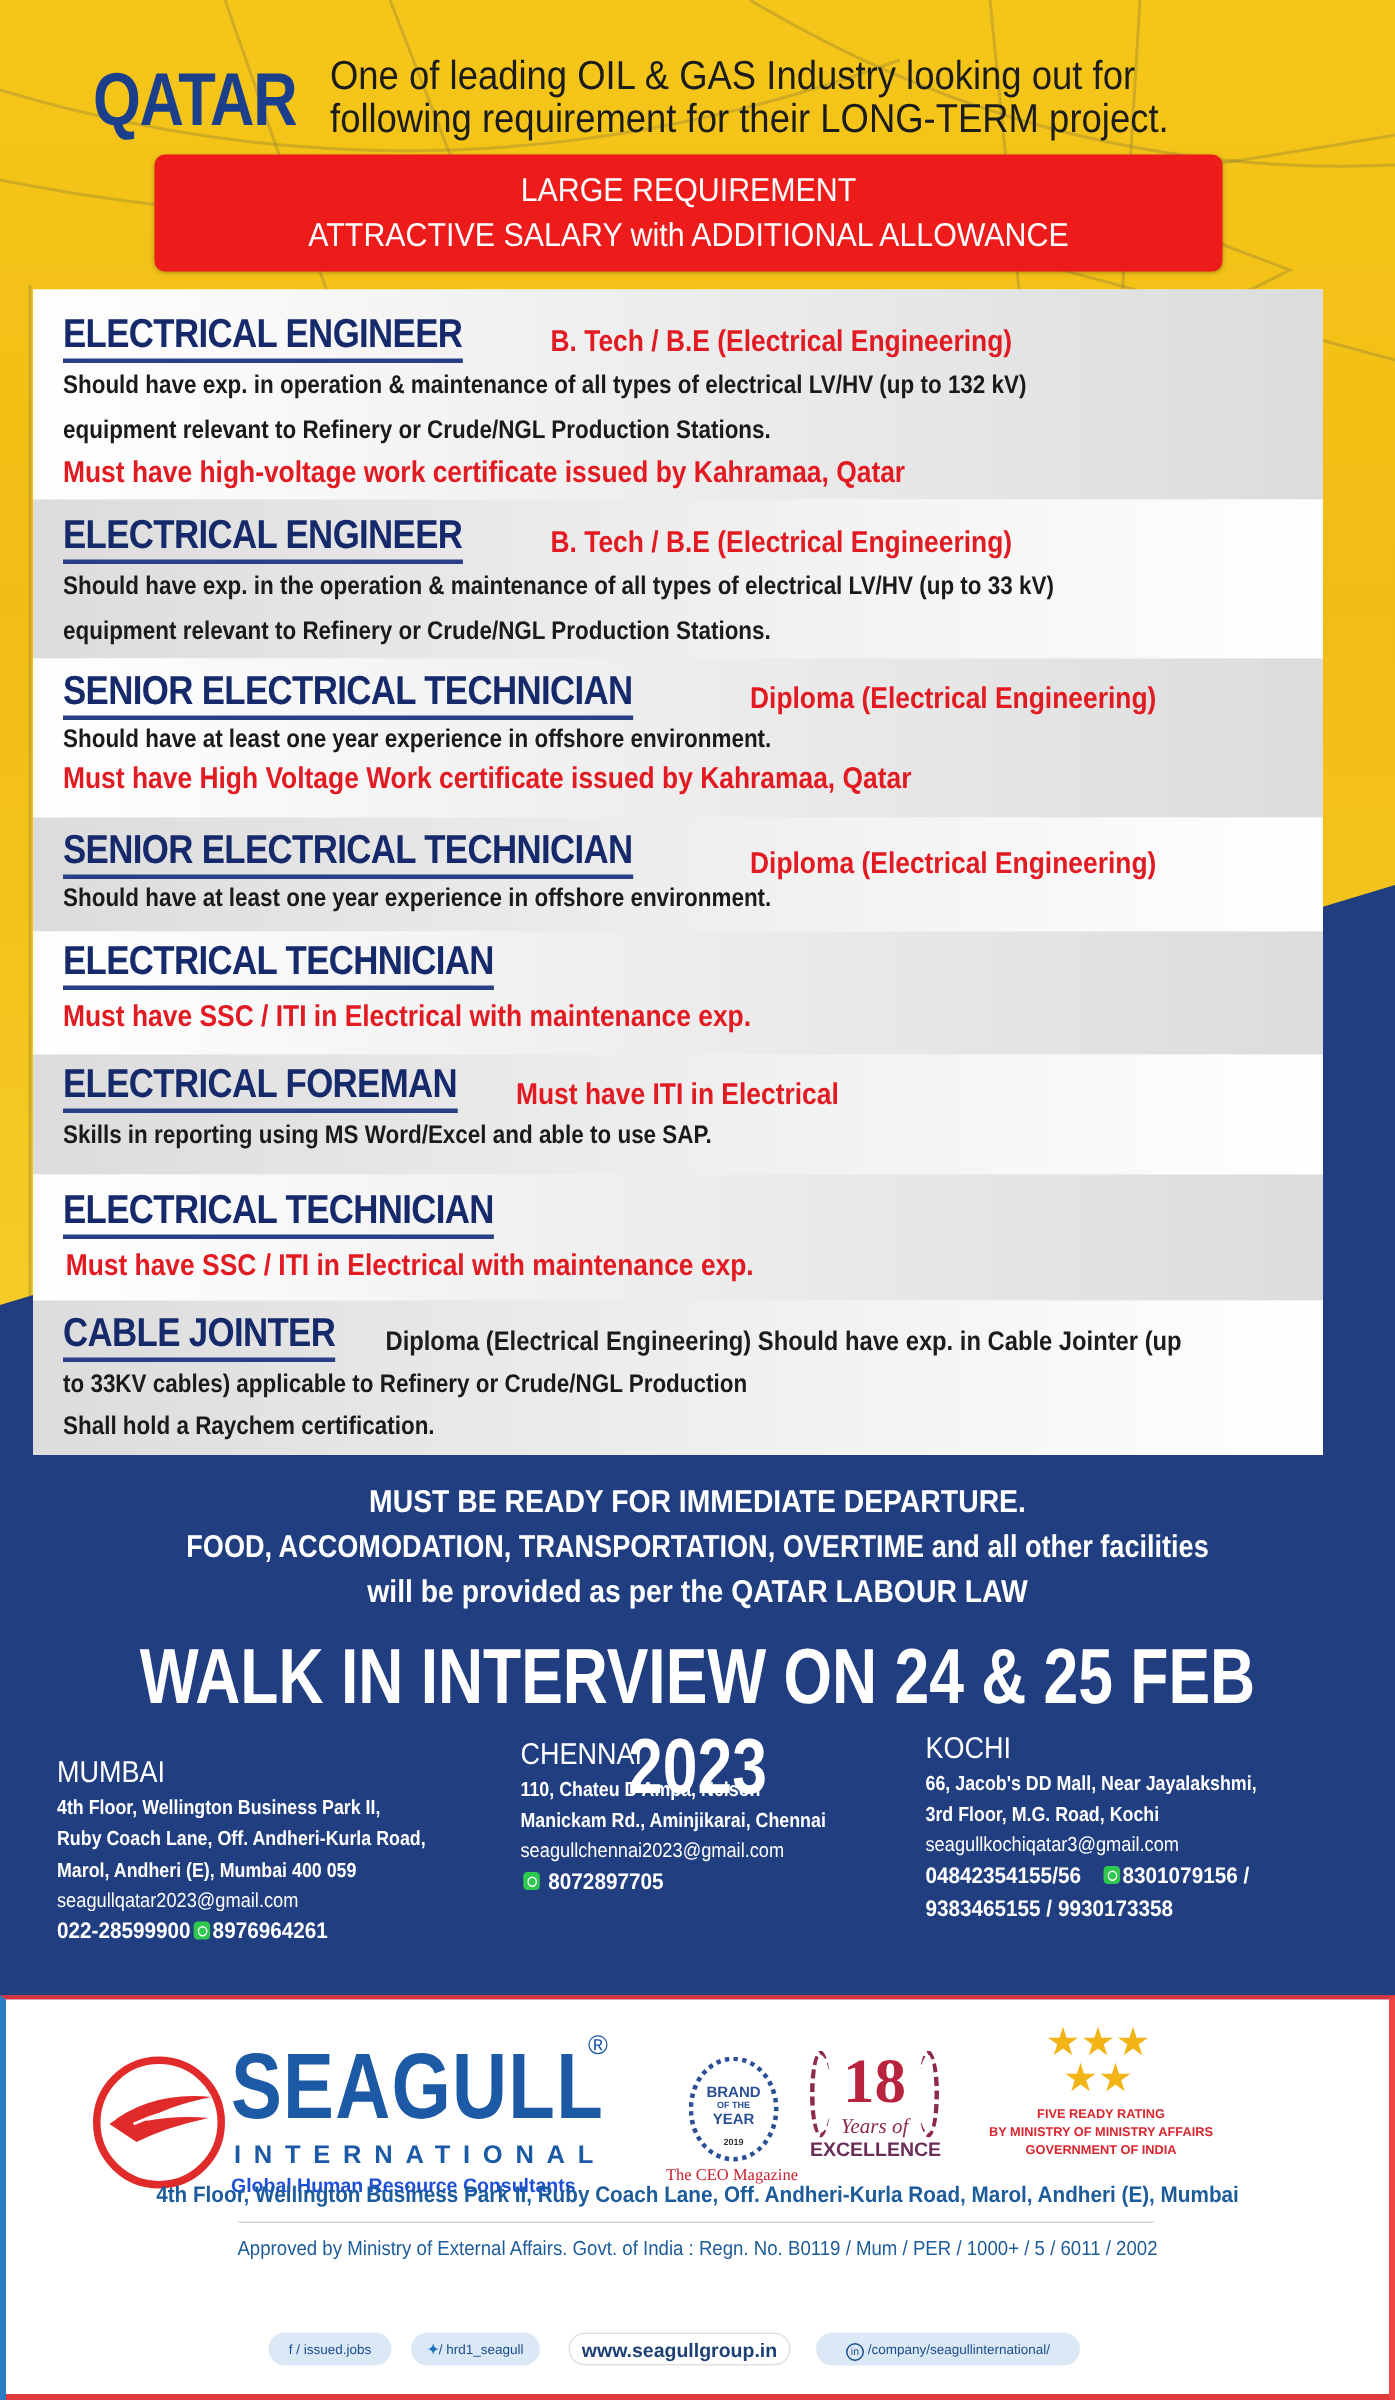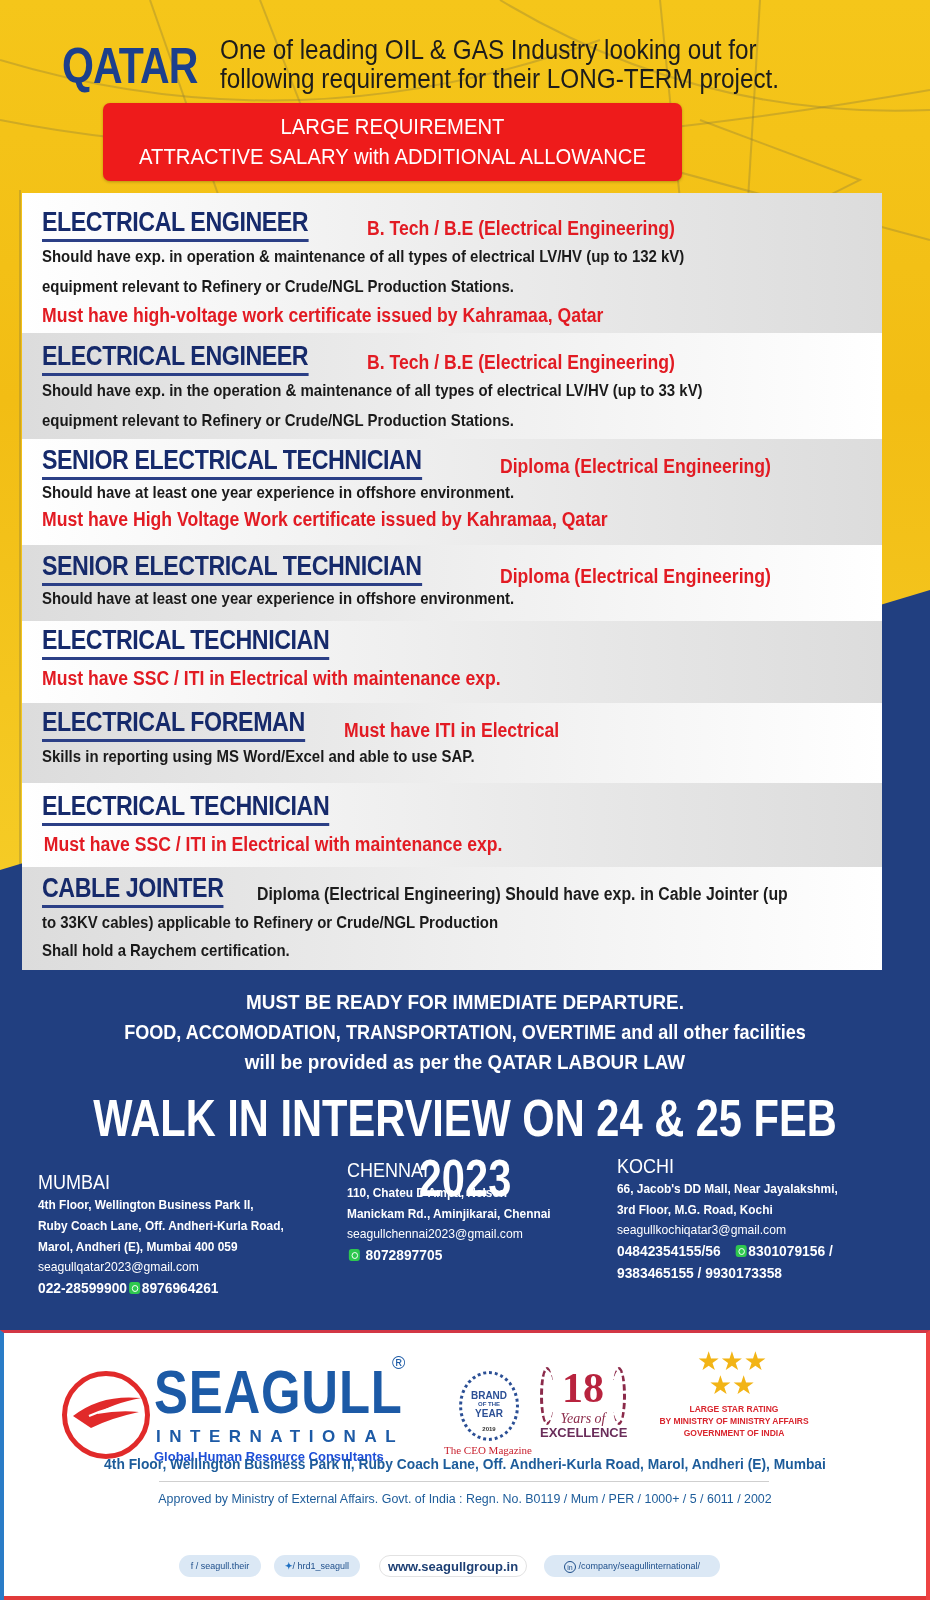--- a/index.html
+++ b/index.html
@@ -33,21 +33,21 @@
     font-family: "Liberation Sans", sans-serif; font-weight: 700;
     font-size: 50px; color: #1c3f8c; letter-spacing: -1px;
     transform: scaleX(0.82); transform-origin: left top; line-height: 64px;
   }
   .tagline {
     position: absolute; left: 158px; top: 2px; width: 700px;
     font-size: 27px; line-height: 29px; color: #1c1c1c;
     transform: scaleX(0.9); transform-origin: left top; white-space: nowrap;
   }
   .red-banner {
-    position: absolute; left: 103px; top: 103px; width: 579px; height: 78px;
+    position: absolute; left: 103px; top: 103px; width: 712px; height: 78px;
     background: #ee1b1b; border-radius: 7px;
     color: #fff; text-align: center;
     font-size: 22px; line-height: 30px; padding-top: 9px;
     box-shadow: 0 1px 3px rgba(0,0,0,.25);
   }
   .red-banner div { transform: scaleX(0.92); }
 
   
   .jobs {
     position: absolute; left: 22px; top: 193px; width: 860px; height: 777px;
@@ -348,32 +348,32 @@
     <div class="num">18</div>
     <div class="yrs">Years of</div>
     <div class="exc">EXCELLENCE</div>
   </div>
 
   <div class="stars">
     <div>★★★</div>
     <div>★★</div>
   </div>
   <div class="five-star">
-    <div>LARGE STAR RATING</div>
+    <div>FIVE READY RATING</div>
     <div>BY MINISTRY OF MINISTRY AFFAIRS</div>
     <div>GOVERNMENT OF INDIA</div>
   </div>
 
   <div class="foot-addr">4th Floor, Wellington Business Park II, Ruby Coach Lane, Off. Andheri-Kurla Road, Marol, Andheri (E), Mumbai</div>
   <div class="hr"></div>
   <div class="approved">Approved by Ministry of External Affairs. Govt. of India : Regn. No. B0119 / Mum / PER / 1000+ / 5 / 6011 / 2002</div>
 
   <div class="socials">
     <div class="pill" style="left:175px;width:82px">
-      <span>f / seagull.their</span>
+      <span>f / issued.jobs</span>
     </div>
     <div class="pill" style="left:270px;width:86px">
       <span style="color:#1d6fc2;font-weight:700">✦</span><span>/ hrd1_seagull</span>
     </div>
     <div class="pill web" style="left:375px;width:148px">www.seagullgroup.in</div>
     <div class="pill" style="left:540px;width:176px">
       <span style="display:inline-block;width:12px;height:12px;border:1px solid #1d4e8a;border-radius:50%;font-size:7px;line-height:11px;vertical-align:-1px">in</span>
       <span>/company/seagullinternational/</span>
     </div>
   </div>

